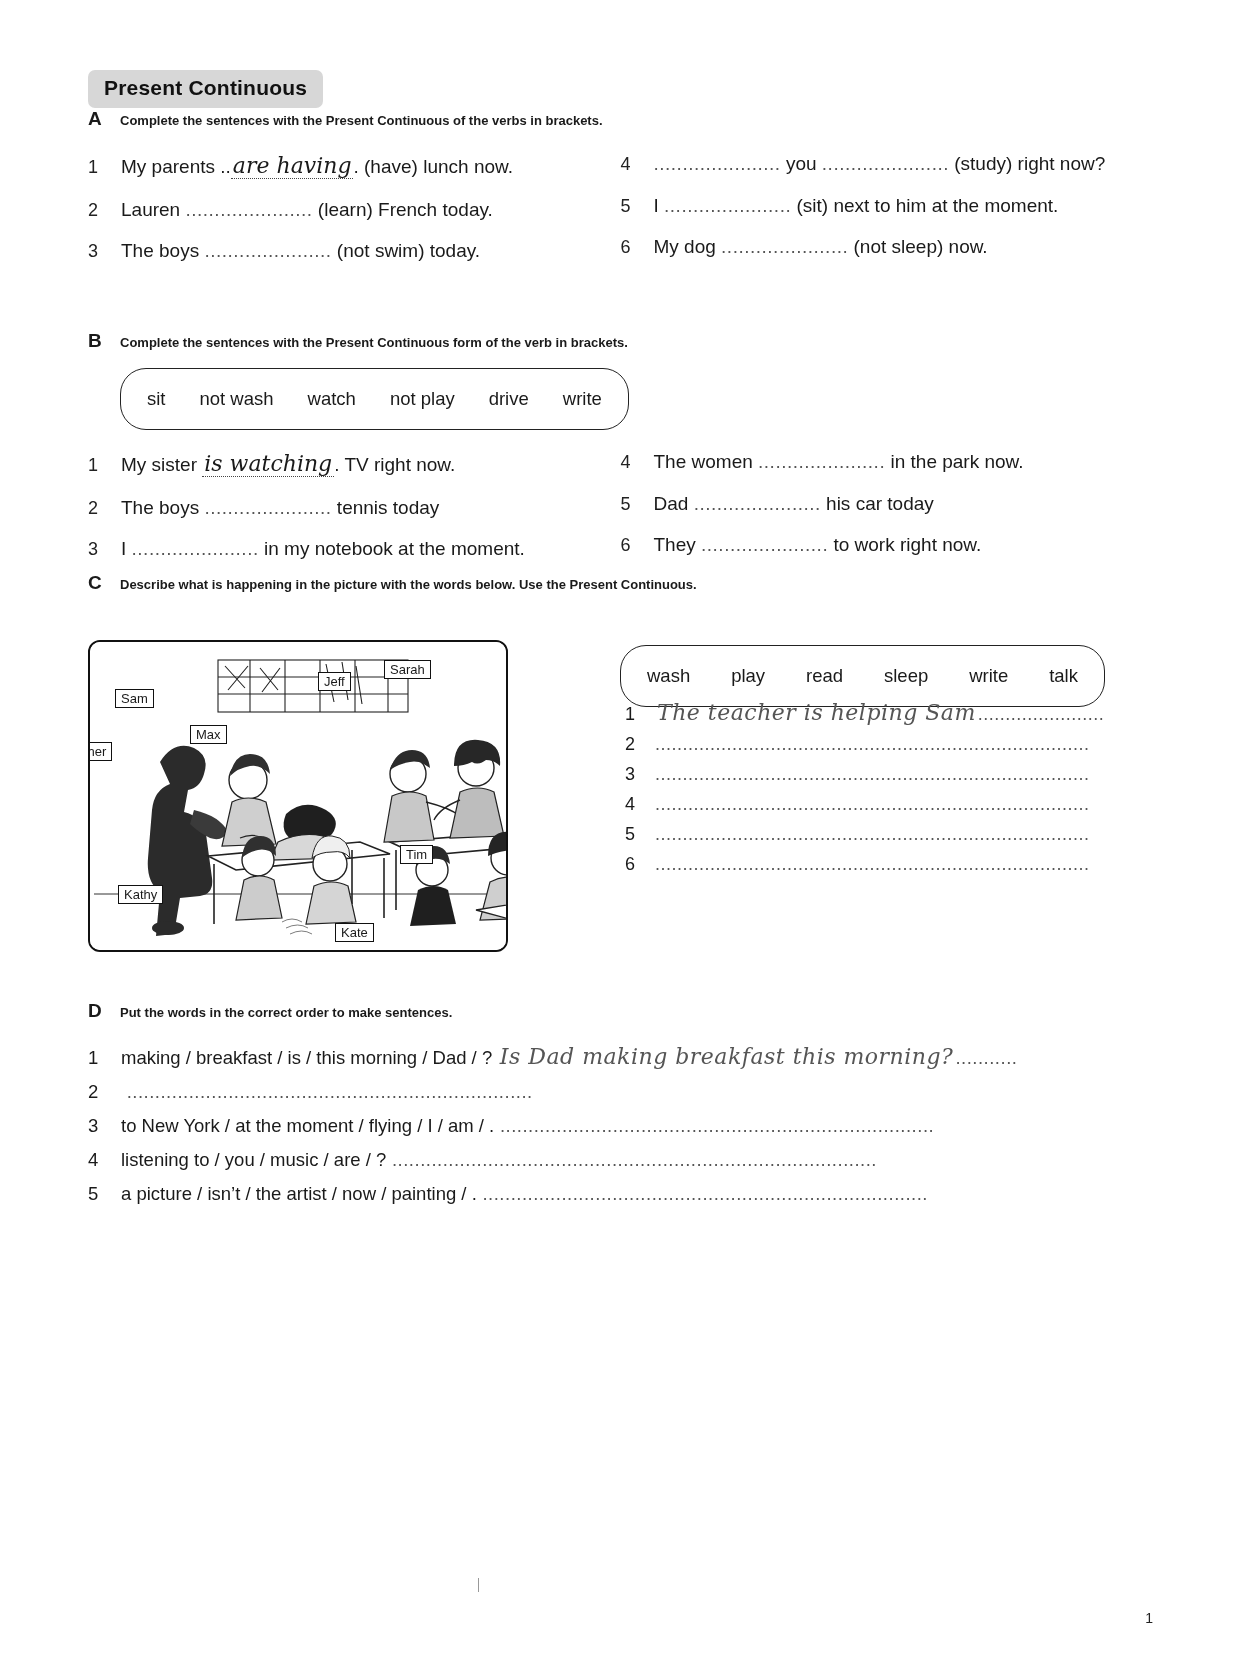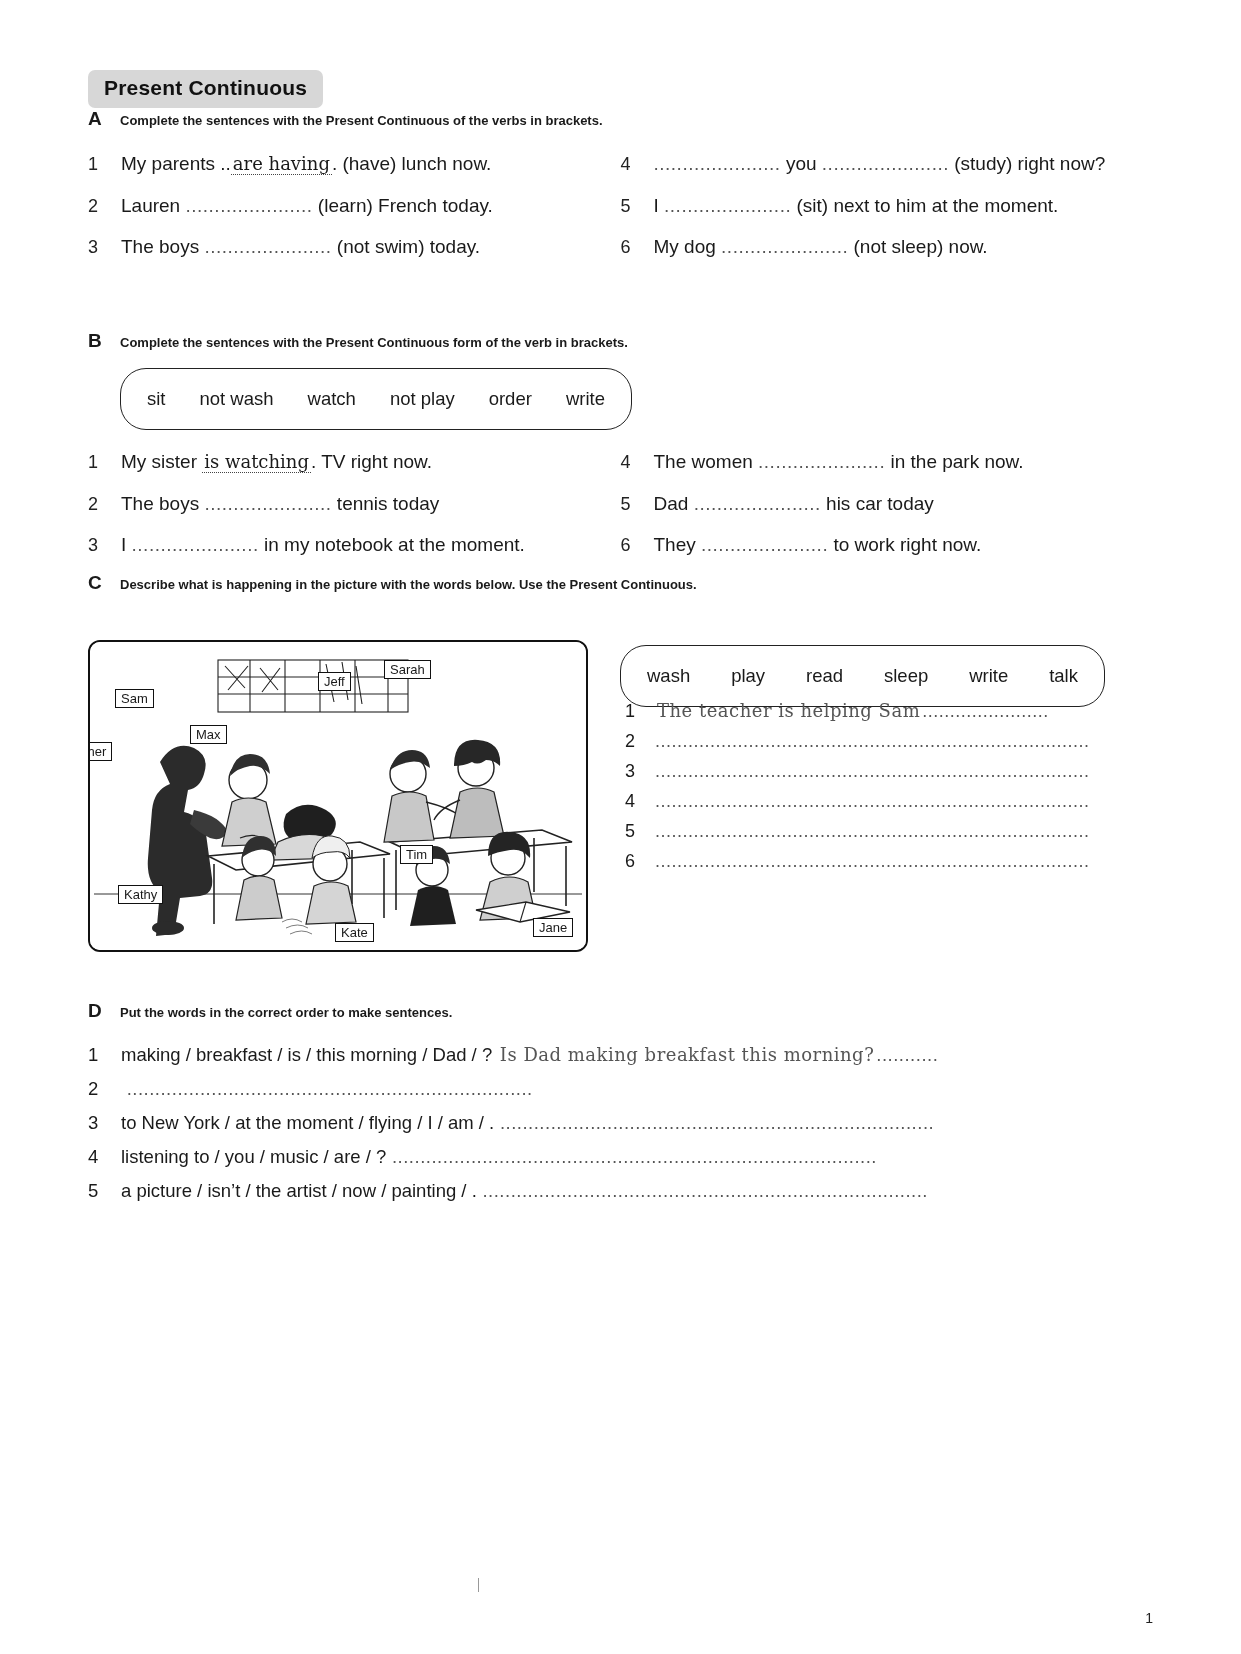--- a/index.html
+++ b/index.html
@@ -44,42 +44,43 @@
     font-size: 19px;
     margin-bottom: 14px;
     line-height: 1.45;
   }
   .ex-num { width: 33px; flex: 0 0 33px; font-size: 18px; color: #222; }
   .ex-text { flex: 1 1 auto; }
   .dots { letter-spacing: .5px; color: #555; }
 
   .hand {
     font-family: "DejaVu Serif", serif;
-    font-size: 18px;
+    font-style: italic;
+    font-size: 22px;
     border-bottom: 1px dotted #444;
     padding: 0 2px;
   }
 
   
   .wordbank {
     display: inline-flex;
     align-items: center;
     gap: 34px;
     border: 1.6px solid #222;
     border-radius: 26px;
     padding: 19px 26px;
     font-size: 18.5px;
     background: #fff;
   }
 
   
   .picture-box {
     position: absolute;
     left: 88px; top: 640px;
-    width: 500px; height: 312px;
+    width: 420px; height: 312px;
     border: 2.5px solid #111;
     border-radius: 12px;
     background: #fff;
     overflow: hidden;
   }
   .pic-label {
     position: absolute;
     border: 1px solid #111;
     background: #fff;
     font-size: 13px;
@@ -156,21 +157,21 @@
       <div class="sec-letter">B</div>
       <div class="sec-title">Complete the sentences with the Present Continuous form of the verb in brackets.</div>
     </div>
 
     <div style="margin-top:16px; margin-left:32px;">
       <div class="wordbank">
         <span>sit</span>
         <span>not wash</span>
         <span>watch</span>
         <span>not play</span>
-        <span>order</span>
+        <span>drive</span>
         <span>write</span>
       </div>
     </div>
 
     <div class="cols" style="margin-top:18px;">
       <div class="col">
         <div class="ex-row">
           <span class="ex-num">1</span>
           <span class="ex-text"><span>My sister </span><span class="hand">is watching</span><span>. TV right now.</span></span>
         </div>

